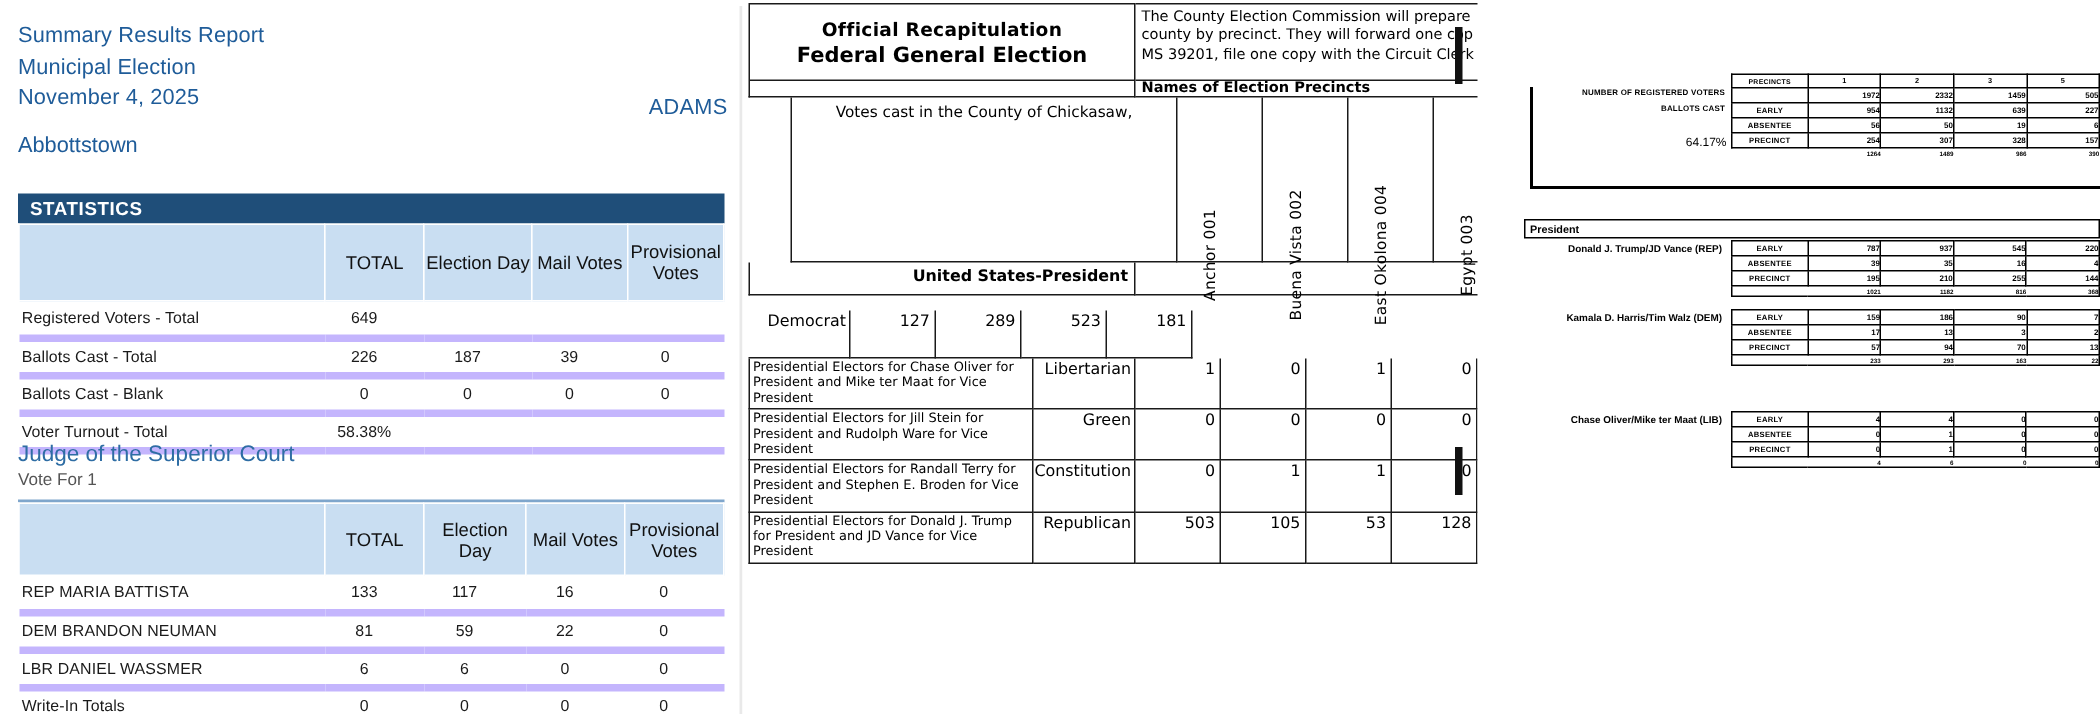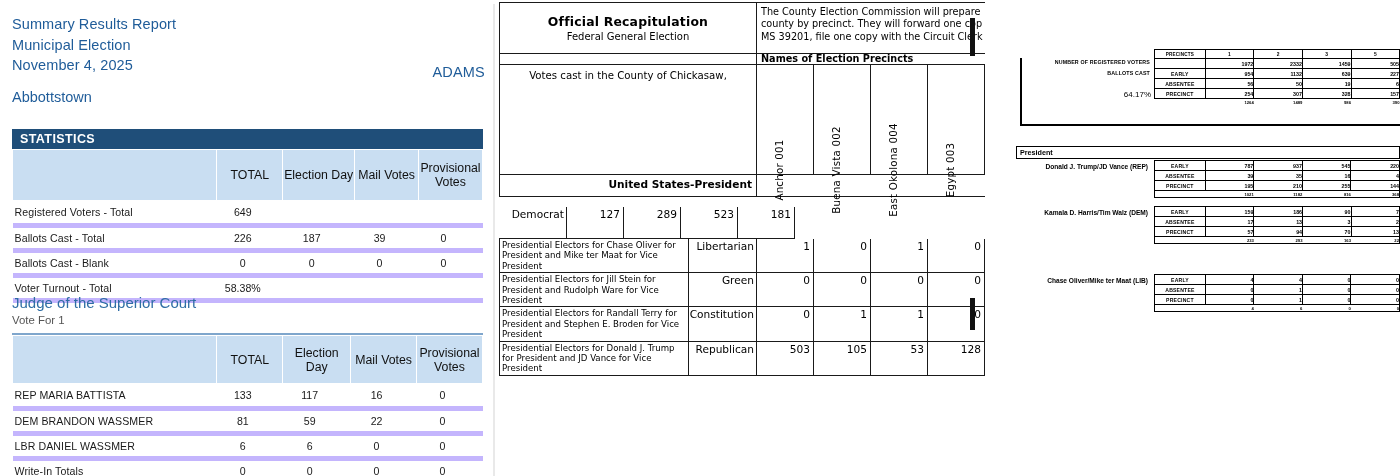--- a/index.html
+++ b/index.html
@@ -79,35 +79,35 @@
   #recap-sheet {
     position:absolute; left:2px; top:2px; width:600px;
   }
   .rc-row { display:flex; }
   .rc-titlecell {
     width:258px; height:52px; border:1px solid #1a1a1a;
     display:flex; flex-direction:column; align-items:center; justify-content:center;
     text-align:center;
   }
   .rc-title1 { font-size:12.4px; font-weight:bold; letter-spacing:.2px; }
-  .rc-title2 { font-size:10px; font-weight:normal; margin-top:2px; }
+  .rc-title2 { font-size:14px; font-weight:bold; margin-top:2px; }
   .rc-instr {
     width:340px; height:52px; border:1px solid #1a1a1a; border-left:0;
     padding:3px 0 0 4px; font-size:9.7px; line-height:12.4px; overflow:hidden;
     white-space:nowrap;
   }
   .rc-thinrow { display:flex; }
   .rc-thin-left { width:258px; height:11px; border:1px solid #1a1a1a; border-top:0; }
   .rc-thin-right {
     width:340px; height:11px; border:1px solid #1a1a1a; border-top:0; border-left:0;
     font-size:9.7px; font-weight:bold; padding-left:4px; line-height:10px; overflow:hidden;
   }
   .rc-castcell {
     width:258px; height:110px; border:1px solid #1a1a1a; border-top:0;
-    text-align:center; padding-top:5px; font-size:10.2px; line-height:12.6px;
+    text-align:center; padding-top:5px; font-size:10.2px; line-height:12.6px;margin-left:28px;
   }
   .rc-prec-wrap { display:flex; }
   .rc-prec {
     width:57px; height:110px; border:1px solid #1a1a1a; border-top:0; border-left:0;
     position:relative;
   }
   .rc-prec span {
     position:absolute; left:50%; bottom:4px;
     transform:translateX(-50%) rotate(-90deg); transform-origin:bottom center;
     white-space:nowrap; font-size:10.3px; letter-spacing:.2px;
@@ -252,21 +252,21 @@
     </thead>
     <tbody>
       <tr>
         <td class="lbl">REP MARIA BATTISTA</td>
         <td class="num">133</td>
         <td class="num">117</td>
         <td class="num">16</td>
         <td class="num">0</td>
       </tr>
       <tr>
-        <td class="lbl">DEM BRANDON WASSMER</td>
+        <td class="lbl">DEM BRANDON NEUMAN</td>
         <td class="num">81</td>
         <td class="num">59</td>
         <td class="num">22</td>
         <td class="num">0</td>
       </tr>
       <tr>
         <td class="lbl">LBR DANIEL WASSMER</td>
         <td class="num">6</td>
         <td class="num">6</td>
         <td class="num">0</td>

